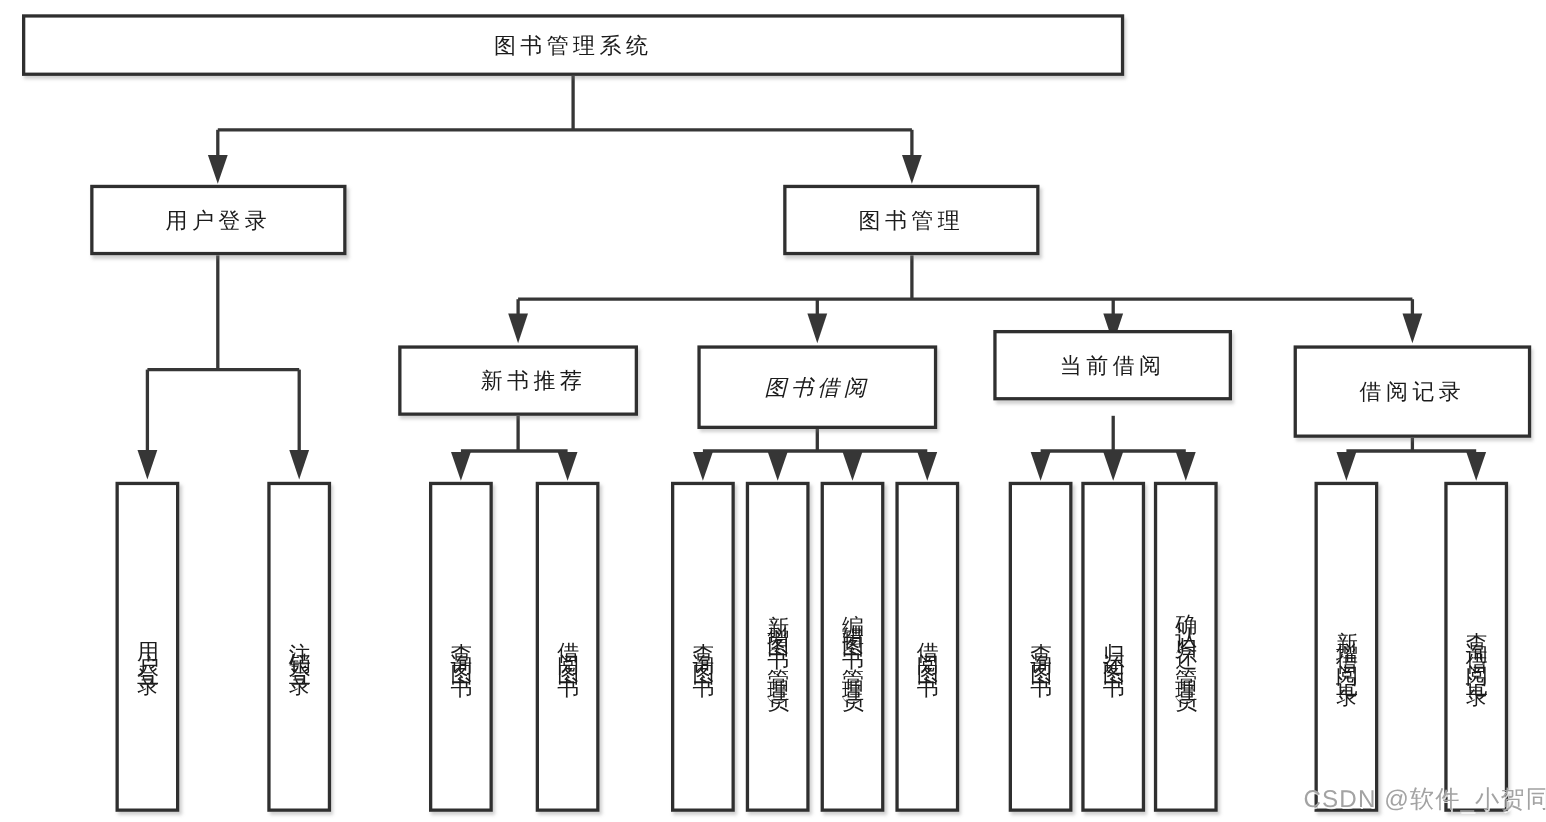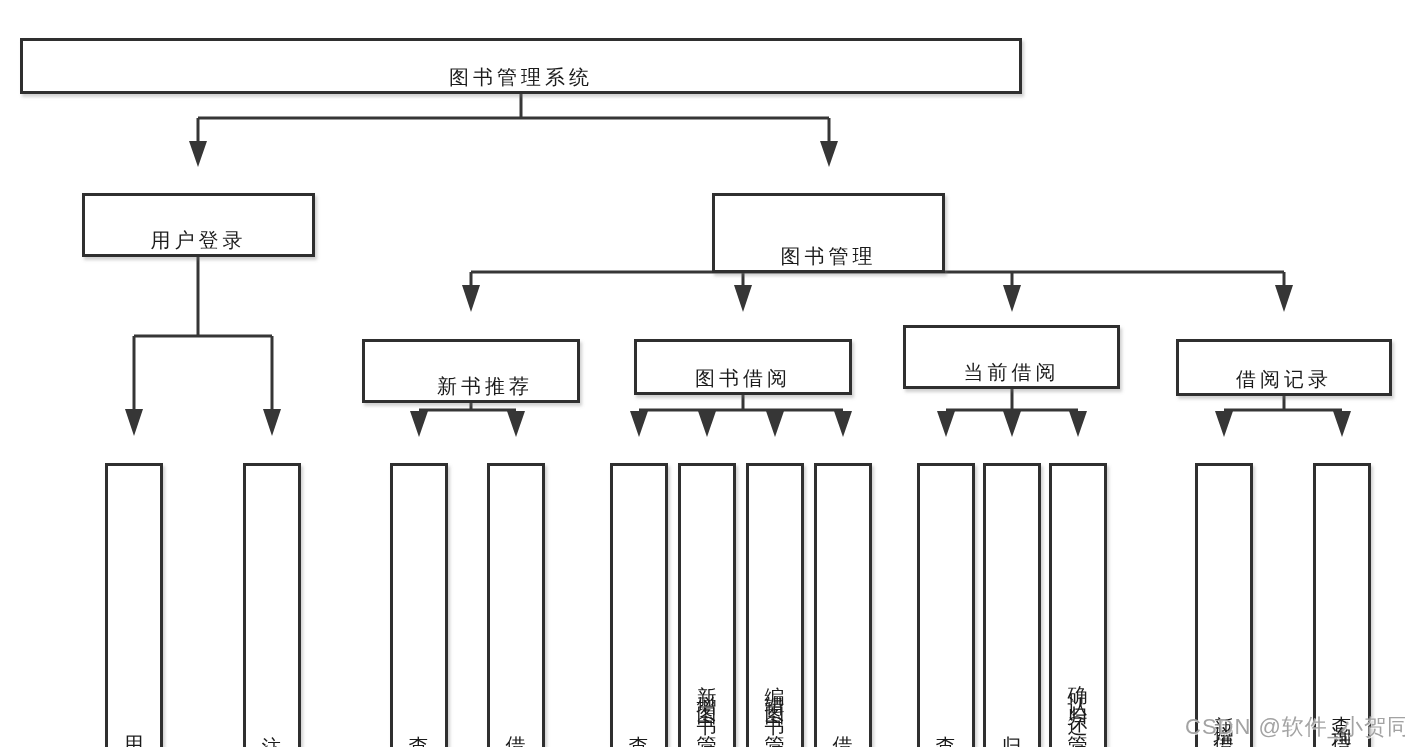--- a/index.html
+++ b/index.html
@@ -34,25 +34,24 @@
     fill: var(--line);
     stroke: none;
   }
   .box {
     position: absolute;
     box-sizing: border-box;
     background: var(--fill);
     border: 3px solid var(--border);
     box-shadow: 2px 3px 3px rgba(120,120,120,0.35);
     display: flex;
-    align-items: flex-end;
+    align-items: center;
     justify-content: center;
     color: var(--text);
     z-index: 1;
-    margin-top: 25px;
   }
   .box.h span {
     font-size: 20px;
     letter-spacing: 4px;
     white-space: nowrap;
   }
   .box.v span {
     writing-mode: vertical-rl;
     font-size: 20px;
     letter-spacing: 10px;
@@ -140,34 +139,34 @@
     </g>
   </svg>
 
   <div class="box h" style="left:20px; top:13px; width:1002px; height:56px;">
     <span>图书管理系统</span>
   </div>
 
   <div class="box h" style="left:82px; top:168px; width:233px; height:64px;">
     <span>用户登录</span>
   </div>
-  <div class="box h" style="left:712px; top:168px; width:233px; height:80px;">
+  <div class="box h" style="left:712px; top:168px; width:233px; height:64px;">
     <span>图书管理</span>
   </div>
 
   <div class="box h" style="left:362px; top:314px; width:218px; height:64px;padding-left:28px;">
     <span>新书推荐</span>
   </div>
-  <div class="box h" style="left:634px; top:314px; width:218px; height:56px;">
+  <div class="box h" style="left:634px; top:314px; width:218px; height:76px;font-style:italic;">
     <span>图书借阅</span>
   </div>
   <div class="box h" style="left:903px; top:300px; width:217px; height:64px;">
     <span>当前借阅</span>
   </div>
-  <div class="box h" style="left:1176px; top:314px; width:216px; height:57px;">
+  <div class="box h" style="left:1176px; top:314px; width:216px; height:84px;">
     <span>借阅记录</span>
   </div>
 
   <div class="box v" style="left:105px; top:438px; width:58px; height:300px;">
     <span>用户登录</span>
   </div>
   <div class="box v" style="left:243px; top:438px; width:58px; height:300px;">
     <span>注销登录</span>
   </div>
 

